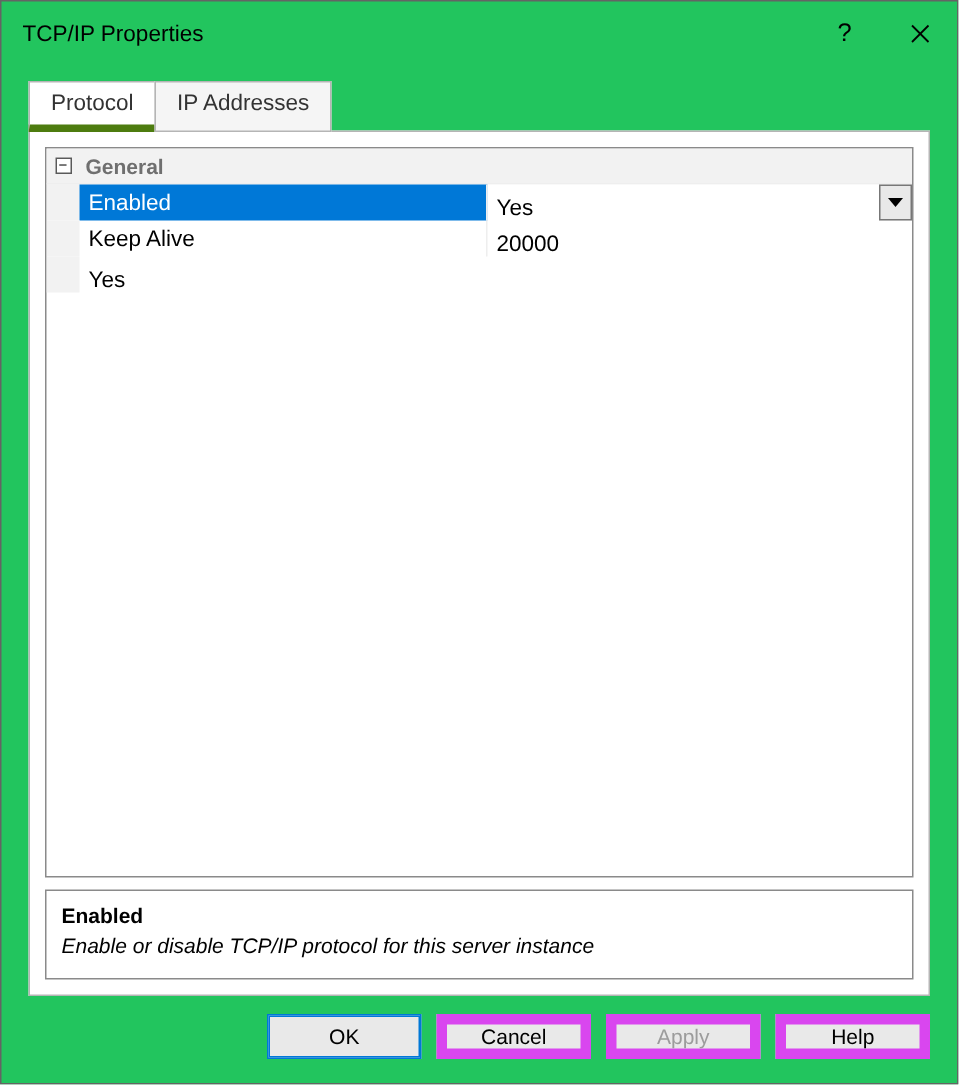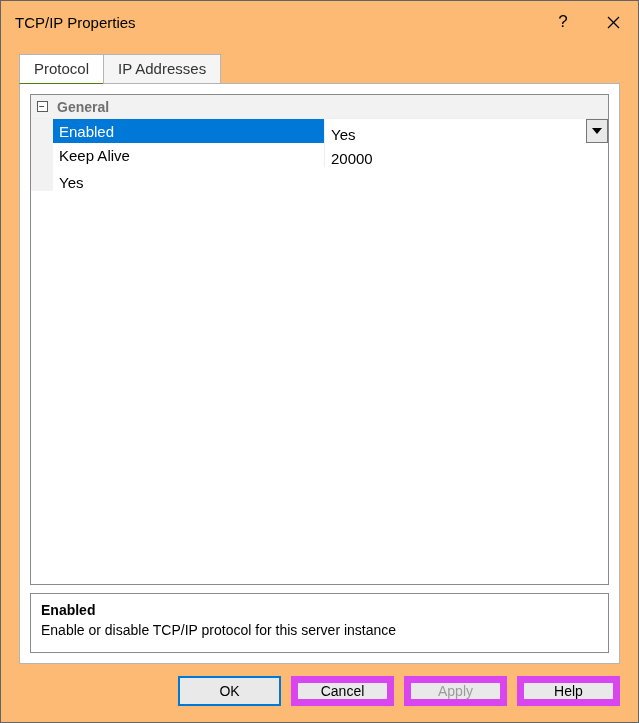--- a/index.html
+++ b/index.html
@@ -7,21 +7,21 @@
     margin: 0; padding: 0;
     font-family: "Segoe UI", Tahoma, sans-serif;
     font-size: 13px;
     background: #fff;
     color: #000;
   }
   .dialog {
     width: 639px;
     height: 723px;
     border: 1px solid #646464;
-    background: #fdba74;
+    background: #22c55e;
     display: flex;
     flex-direction: column;
   }
   .titlebar {
     height: 42px;
     display: flex;
     align-items: center;
     padding: 0 0 0 14px;
     font-size: 15px;
   }
@@ -52,21 +52,21 @@
   .tab {
     padding: 5px 14px 6px 14px;
     font-size: 15px;
     border: 1px solid #b5b5b5;
     background: #f5f5f5;
     margin-right: -1px;
     color: #333;
   }
   .tab.active {
     background: #fff;
-    border-bottom: 1px solid #4d7c0f;
+    border-bottom: 5px solid #4d7c0f;
   }
   .tabpage {
     flex: 1;
     border: 1px solid #b5b5b5;
     background: #fff;
     padding: 10px;
     display: flex;
     flex-direction: column;
   }
   .grid-wrap {
@@ -147,20 +147,21 @@
     padding: 8px 10px 14px 10px;
     min-height: 60px;
   }
   .desc-title {
     font-weight: 700;
     font-size: 14px;
     margin-bottom: 4px;
   }
   .desc-text {
     font-size: 14px;
+    font-style: italic;
   }
   .button-row {
     padding: 12px 18px 16px 15px;
     display:flex;
     justify-content:flex-end;
     gap: 10px;
   }
   .dlg-btn {
     width: 103px;
     height: 30px;

